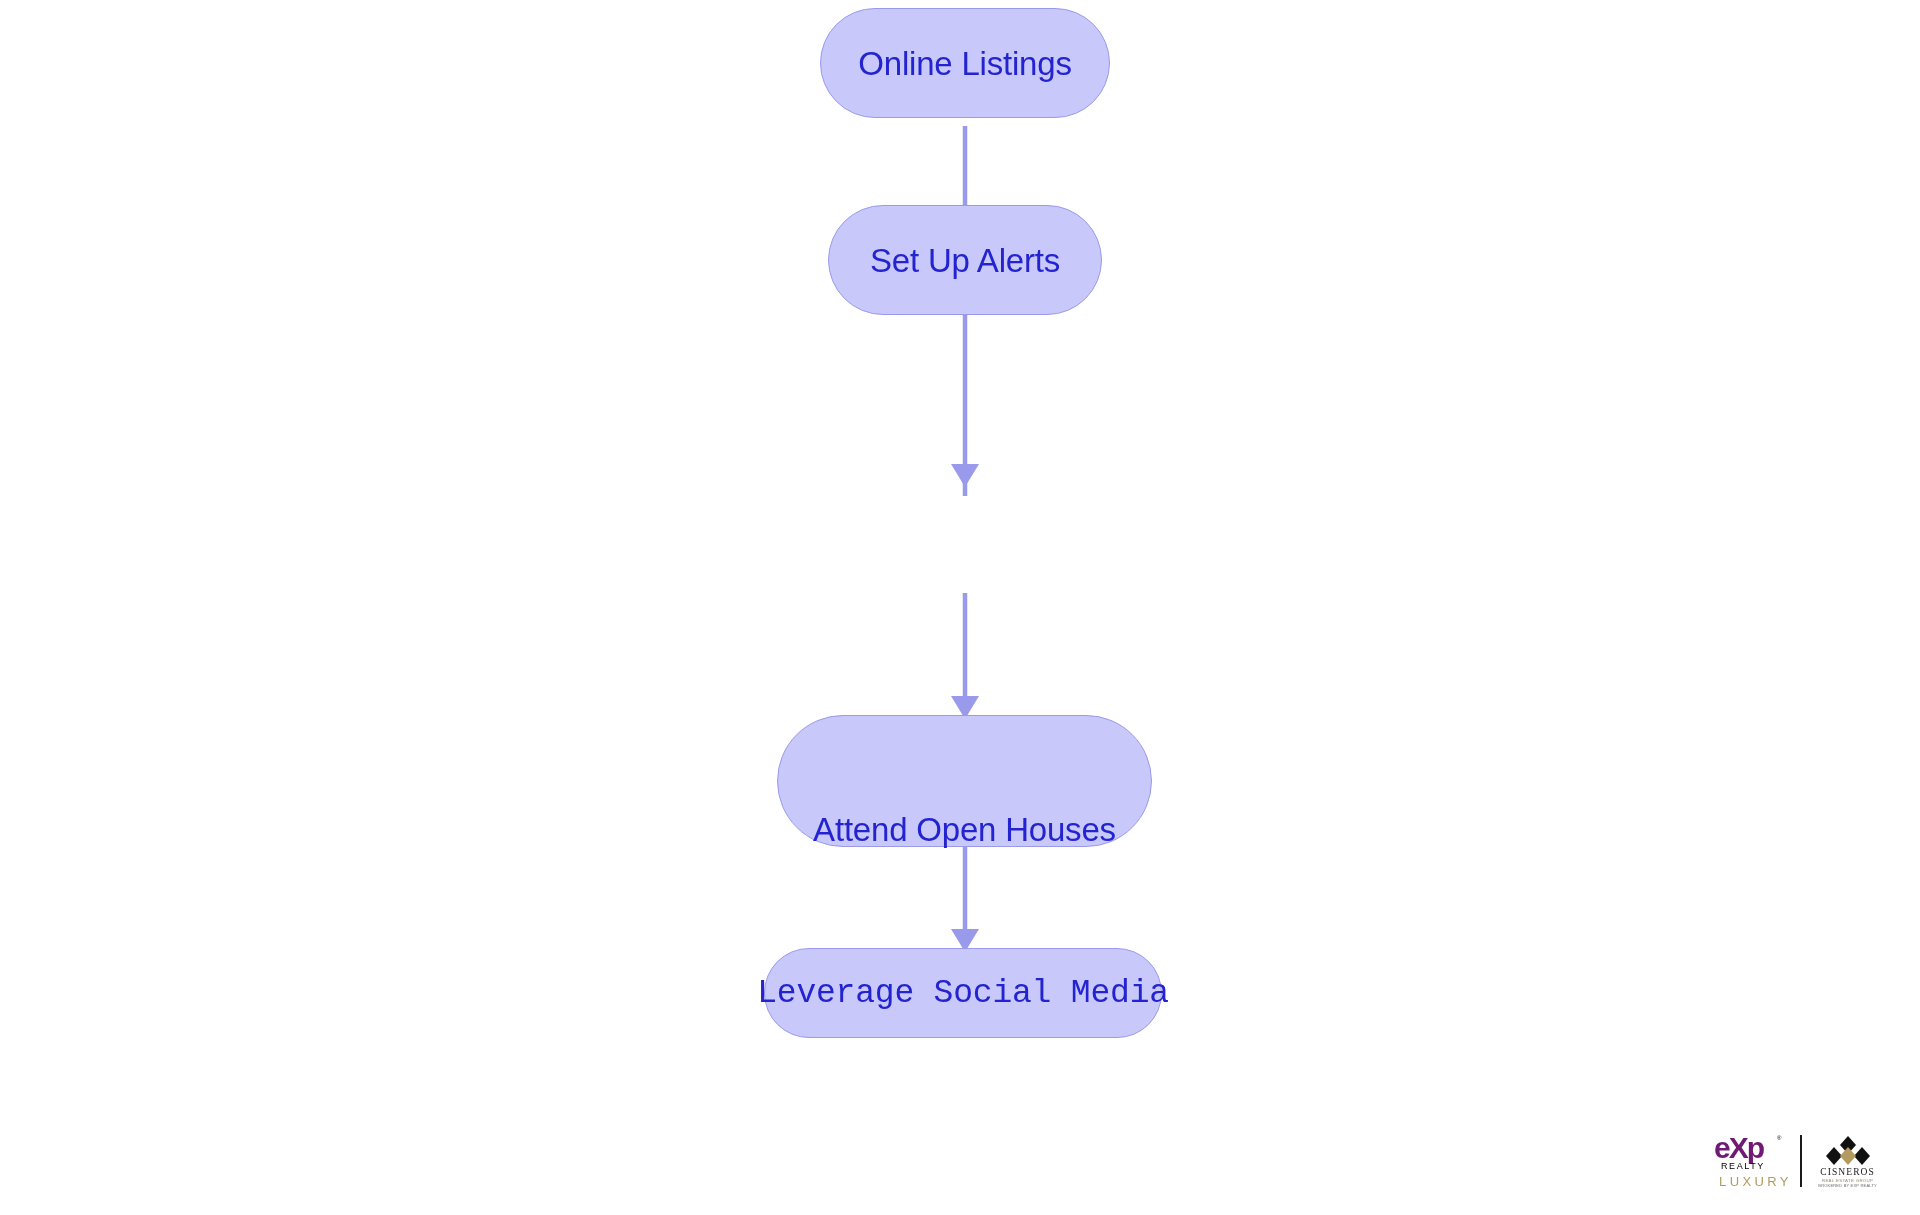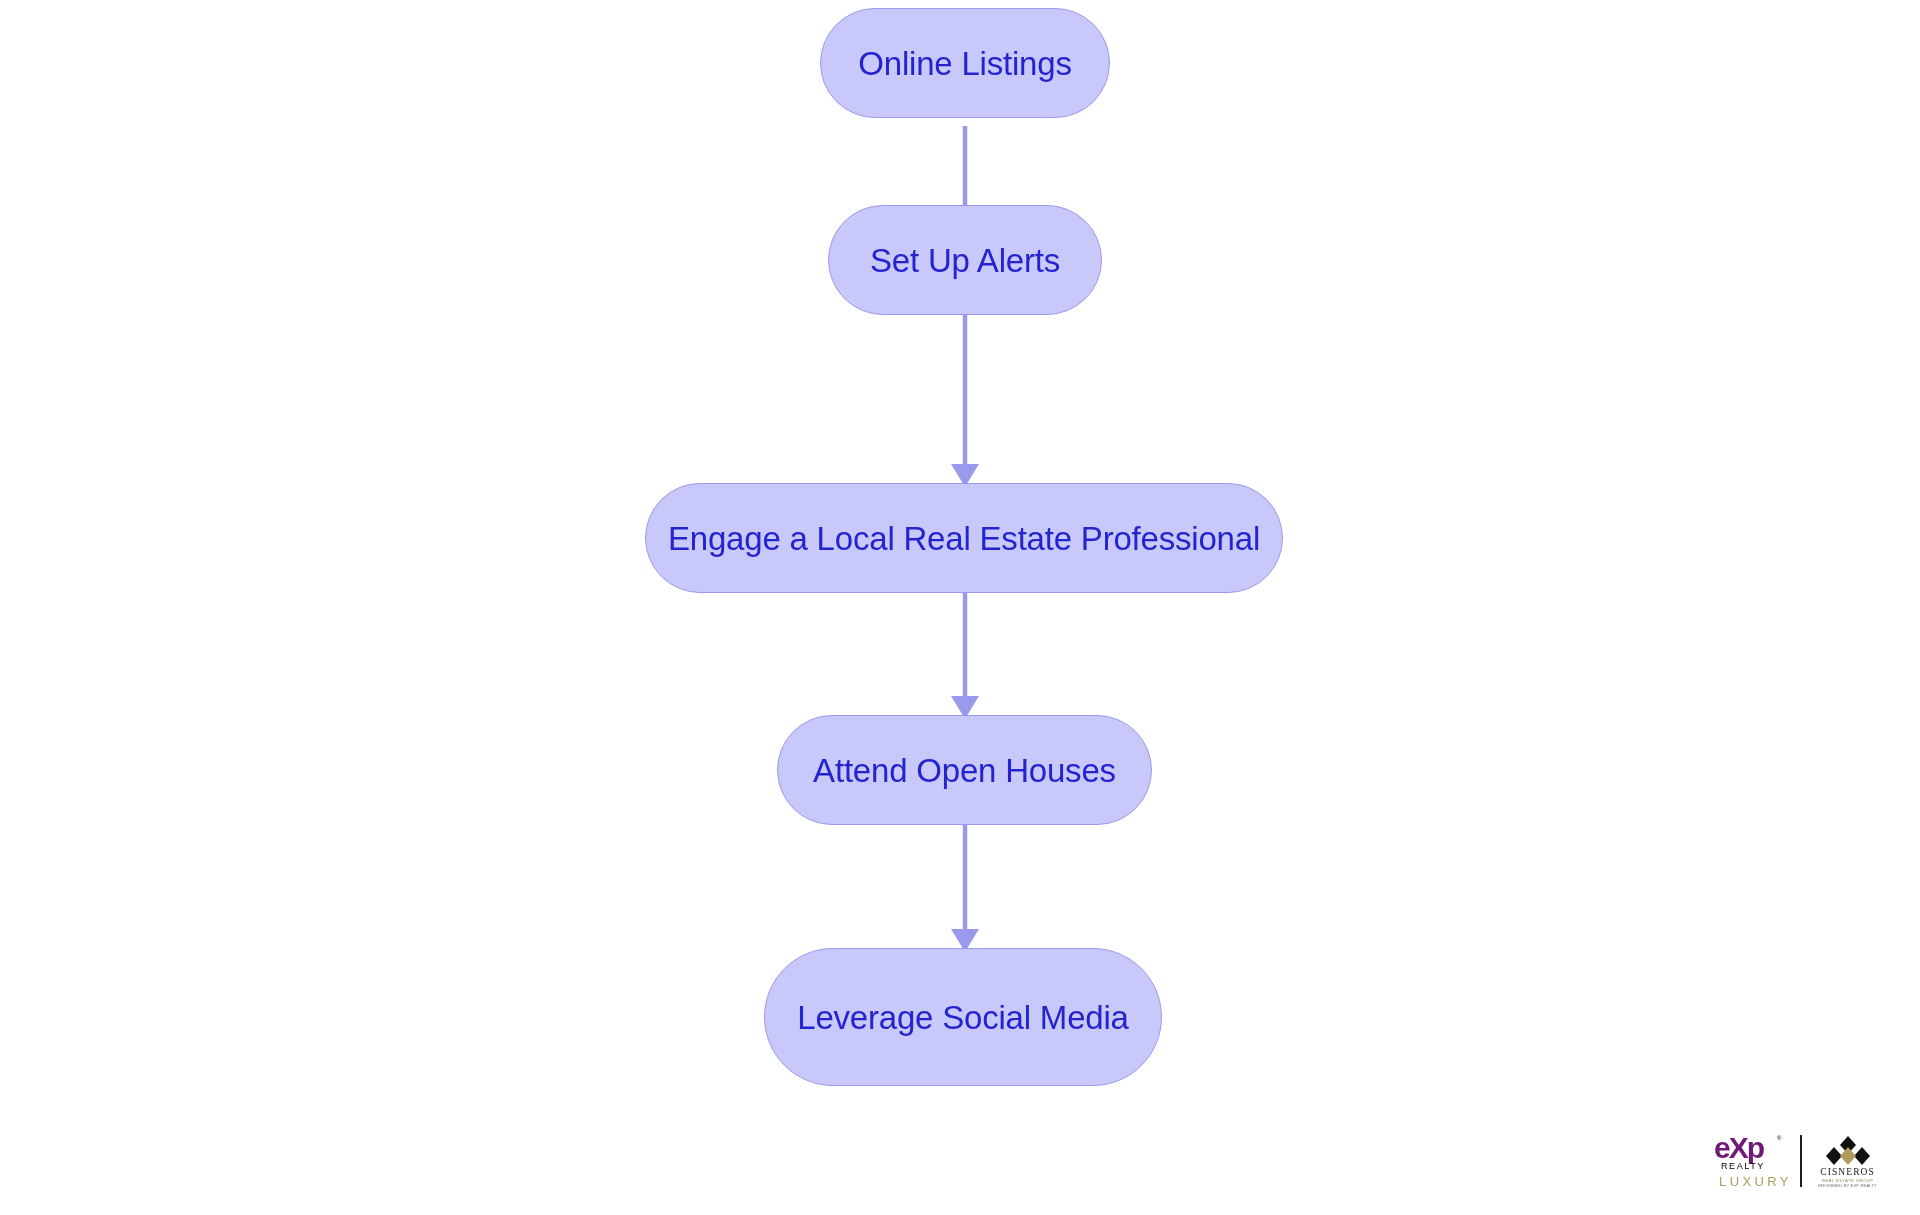--- a/index.html
+++ b/index.html
@@ -52,26 +52,28 @@
   #node-set-up-alerts {
     left: 828px;  top: 205px;  width: 274px; height: 110px;
     font-size: 33px;
     justify-content: center;
   }
   #node-engage-professional {
     left: 645px;  top: 483px;  width: 638px; height: 110px;
     font-size: 33px;
   }
   #node-attend-open-houses {
-    left: 777px;  top: 715px;  width: 375px; height: 110px;
-    font-size: 33px;
+    left: 777px;  top: 715px;  width: 375px; height: 132px;
+    font-size: 33px;
+    align-items: flex-end;
   }
   #node-leverage-social-media {
-    left: 764px;  top: 948px;  width: 398px; height: 138px;
-    font-size: 33px;
+    left: 764px;  top: 948px;  width: 398px; height: 90px;
+    font-size: 33px;
+    font-family: Liberation Mono, monospace;
   }
 
   
   #connectors {
     position: absolute;
     left: 0; top: 0;
     width: 1920px;
     height: 1215px;
     pointer-events: none;
   }
@@ -223,23 +225,20 @@
   </svg>
 
   <div class="node" id="node-online-listings">
     <span class="node-label">Online Listings</span>
   </div>
 
   <div class="node" id="node-set-up-alerts">
     <span class="node-label">Set Up Alerts</span>
   </div>
 
-  <div class="node" id="node-engage-professional">
-    <span class="node-label">Engage a Local Real Estate Professional</span>
-  </div>
 
   <div class="node" id="node-attend-open-houses">
     <span class="node-label">Attend Open Houses</span>
   </div>
 
   <div class="node" id="node-leverage-social-media">
     <span class="node-label">Leverage Social Media</span>
   </div>
 
 </div>

